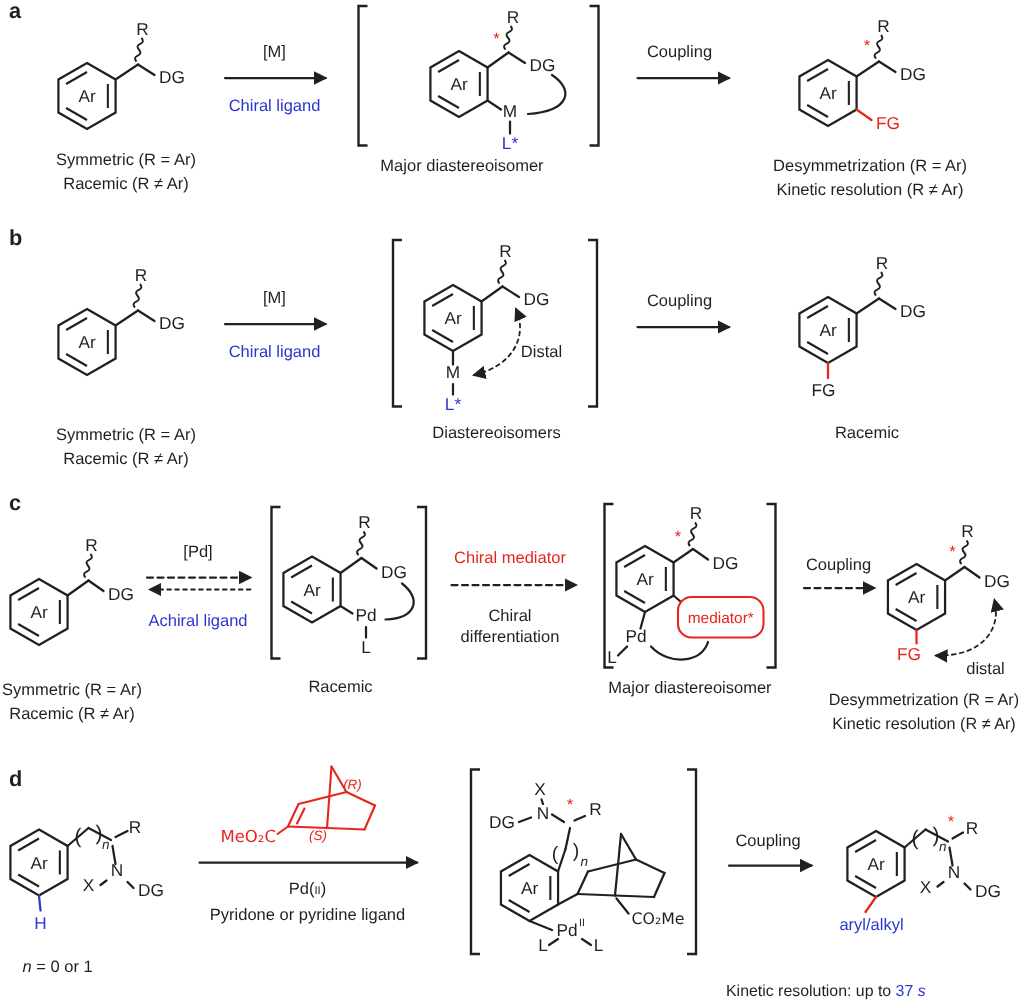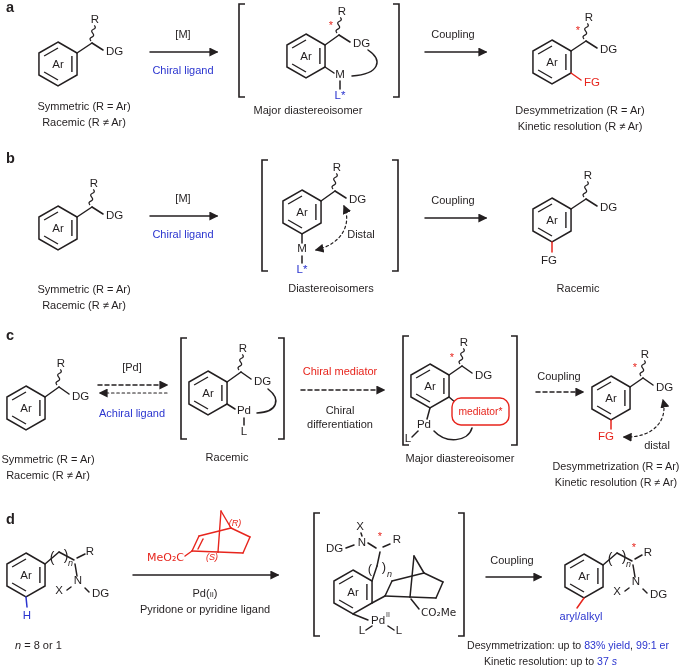--- a/index.html
+++ b/index.html
@@ -369,20 +369,19 @@
       <line class="bd" x1="629" y1="588" x2="625" y2="591"></line>
       <text x="617" y="595" text-anchor="middle">X</text>
       <line class="bd" x1="643" y1="589" x2="647" y2="593"></line>
       <text x="650" y="598">DG</text>
       <line class="bdr" x1="584" y1="598" x2="577" y2="608"></line>
       <text class="cap blue" x="581" y="620" text-anchor="middle">aryl/alkyl</text>
     </g>
   </g>
 </svg>
 
-<div class="ov lg" style="left:15px;top:639px;"><i>n</i><span> = 8 or 1</span></div>
+<div class="ov lg" style="left:15px;top:639px;"><i>n</i><span> = 0 or 1</span></div>
 <div class="ov lg" style="left:15px;top:678px;"><span>X = H or Boc</span></div>
 
 <div class="ov lg ctr" style="left:205px;top:587px;"><span>Pd(</span><span class="sc">II</span><span>)</span></div>
 
-<div class="ov" style="left:467px;top:639px;"><span>Desymmetrization: up to </span><span class="tb">83% yield</span><span>, </span><span class="tb">99:1 er</span></div>
 <div class="ov" style="left:467px;top:655px;padding-left:17px;"><span>Kinetic resolution: up to </span><span class="tb">37 </span><span class="tb it">s</span></div>
 </div>
 
 </body></html>

